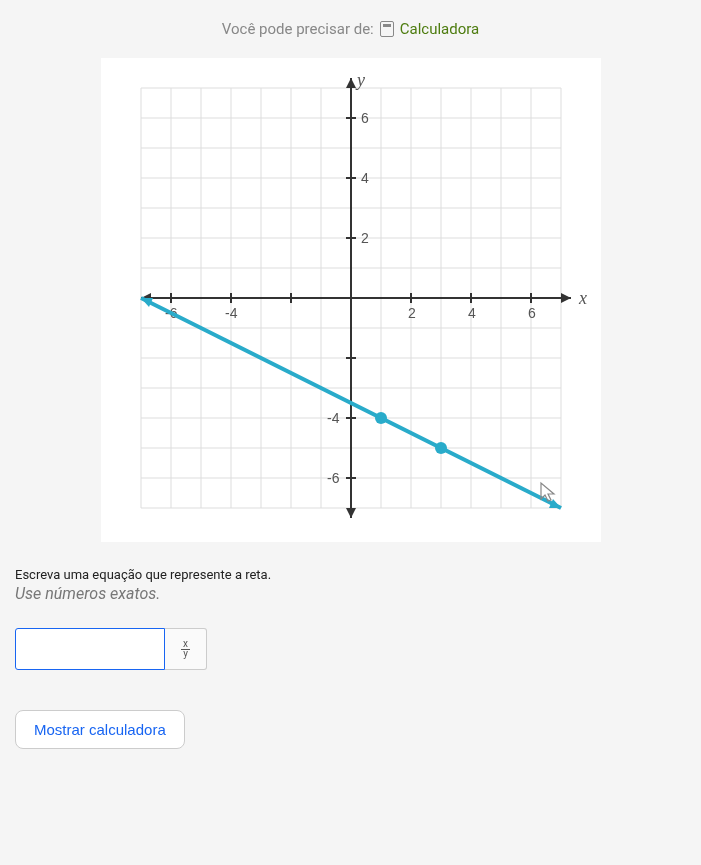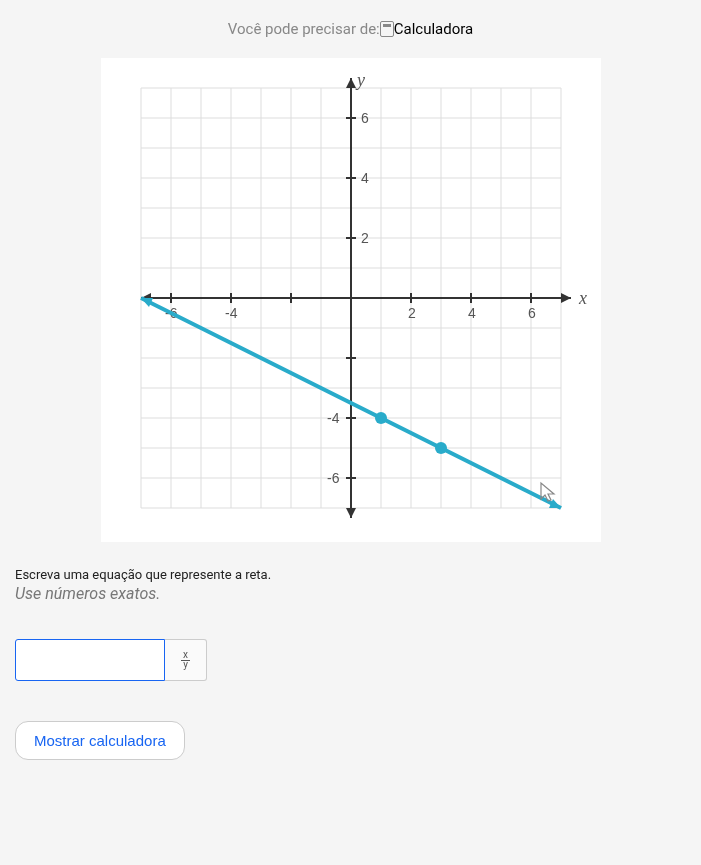--- a/index.html
+++ b/index.html
@@ -12,56 +12,57 @@
       color: #333;
     }
     .tools-hint {
       text-align: center;
       color: #888;
       font-size: 15px;
       margin: 5px 0 20px;
       display: flex;
       justify-content: center;
       align-items: center;
+      gap: 6px;
     }
     .calc-small-icon {
       display: inline-block;
       width: 14px;
       height: 16px;
       border: 1px solid #888;
       border-radius: 2px;
       position: relative;
     }
     .calc-small-icon::before {
       content: "";
       position: absolute;
       top: 2px; left: 2px; right: 2px;
       height: 3px;
       background: #888;
     }
-    .calc-link { color: #000000; }
+    .calc-link { color: #4d7c0f; }
     .graph-container {
       display: flex;
       justify-content: center;
       margin-bottom: 25px;
     }
     .graph-panel {
       background: #fff;
       padding: 10px;
     }
     .prompt {
       font-size: 13px;
       color: #222;
       margin: 10px 0 2px 0;
     }
     .hint {
       font-size: 16px;
       color: #777;
       font-style: italic;
-      margin-bottom: 36px;
+      margin-bottom: 25px;
     }
     .answer-row {
       display: flex;
       align-items: center;
       gap: 0;
       margin-bottom: 40px;
     }
     .answer-input {
       width: 150px;
       height: 42px;
@@ -87,21 +88,21 @@
       font-size: 10px;
       line-height: 1;
       text-align: center;
       color: #555;
     }
     .fraction-glyph .num { border-bottom: 1px solid #555; padding: 0 2px; }
     .show-calc-btn {
       display: inline-block;
       padding: 10px 18px;
       border: 1px solid #ccc;
-      border-radius: 13px;
+      border-radius: 8px;
       background: #fff;
       color: #1865f2;
       font-size: 15px;
       cursor: pointer;
     }
     
     .axis-letter {
       font-family: Georgia, 'Times New Roman', serif;
       font-style: italic;
       font-size: 18px;

